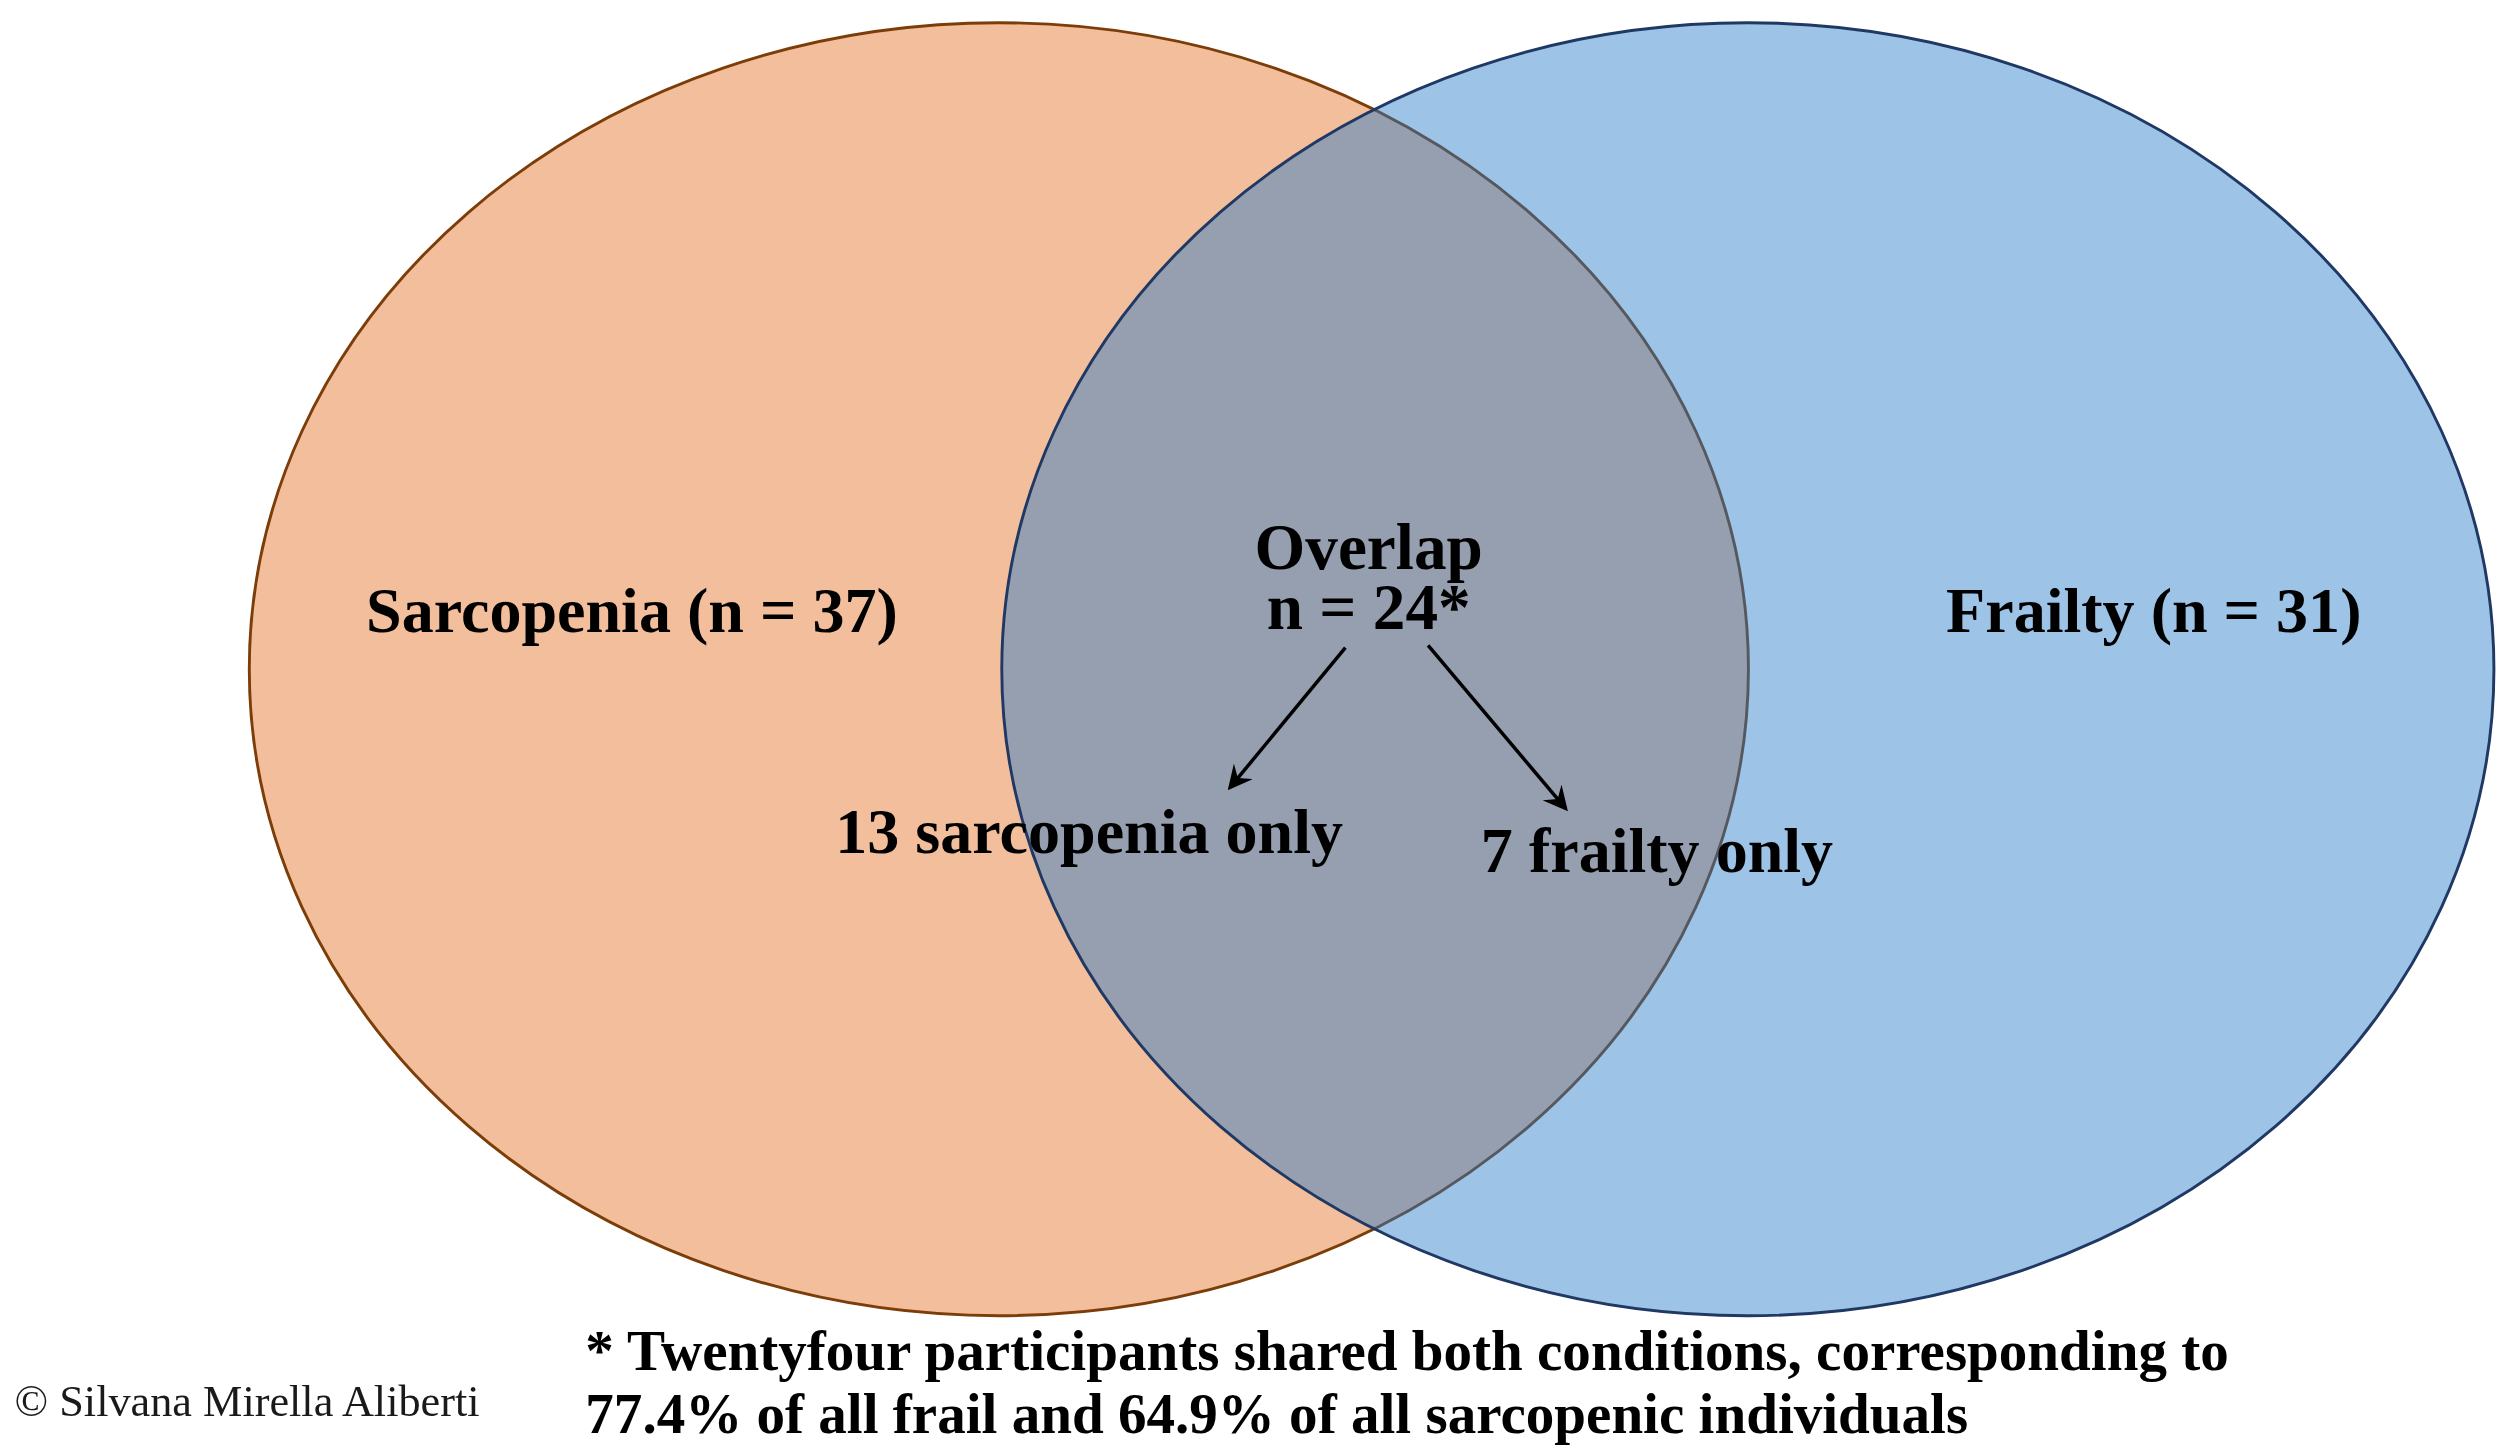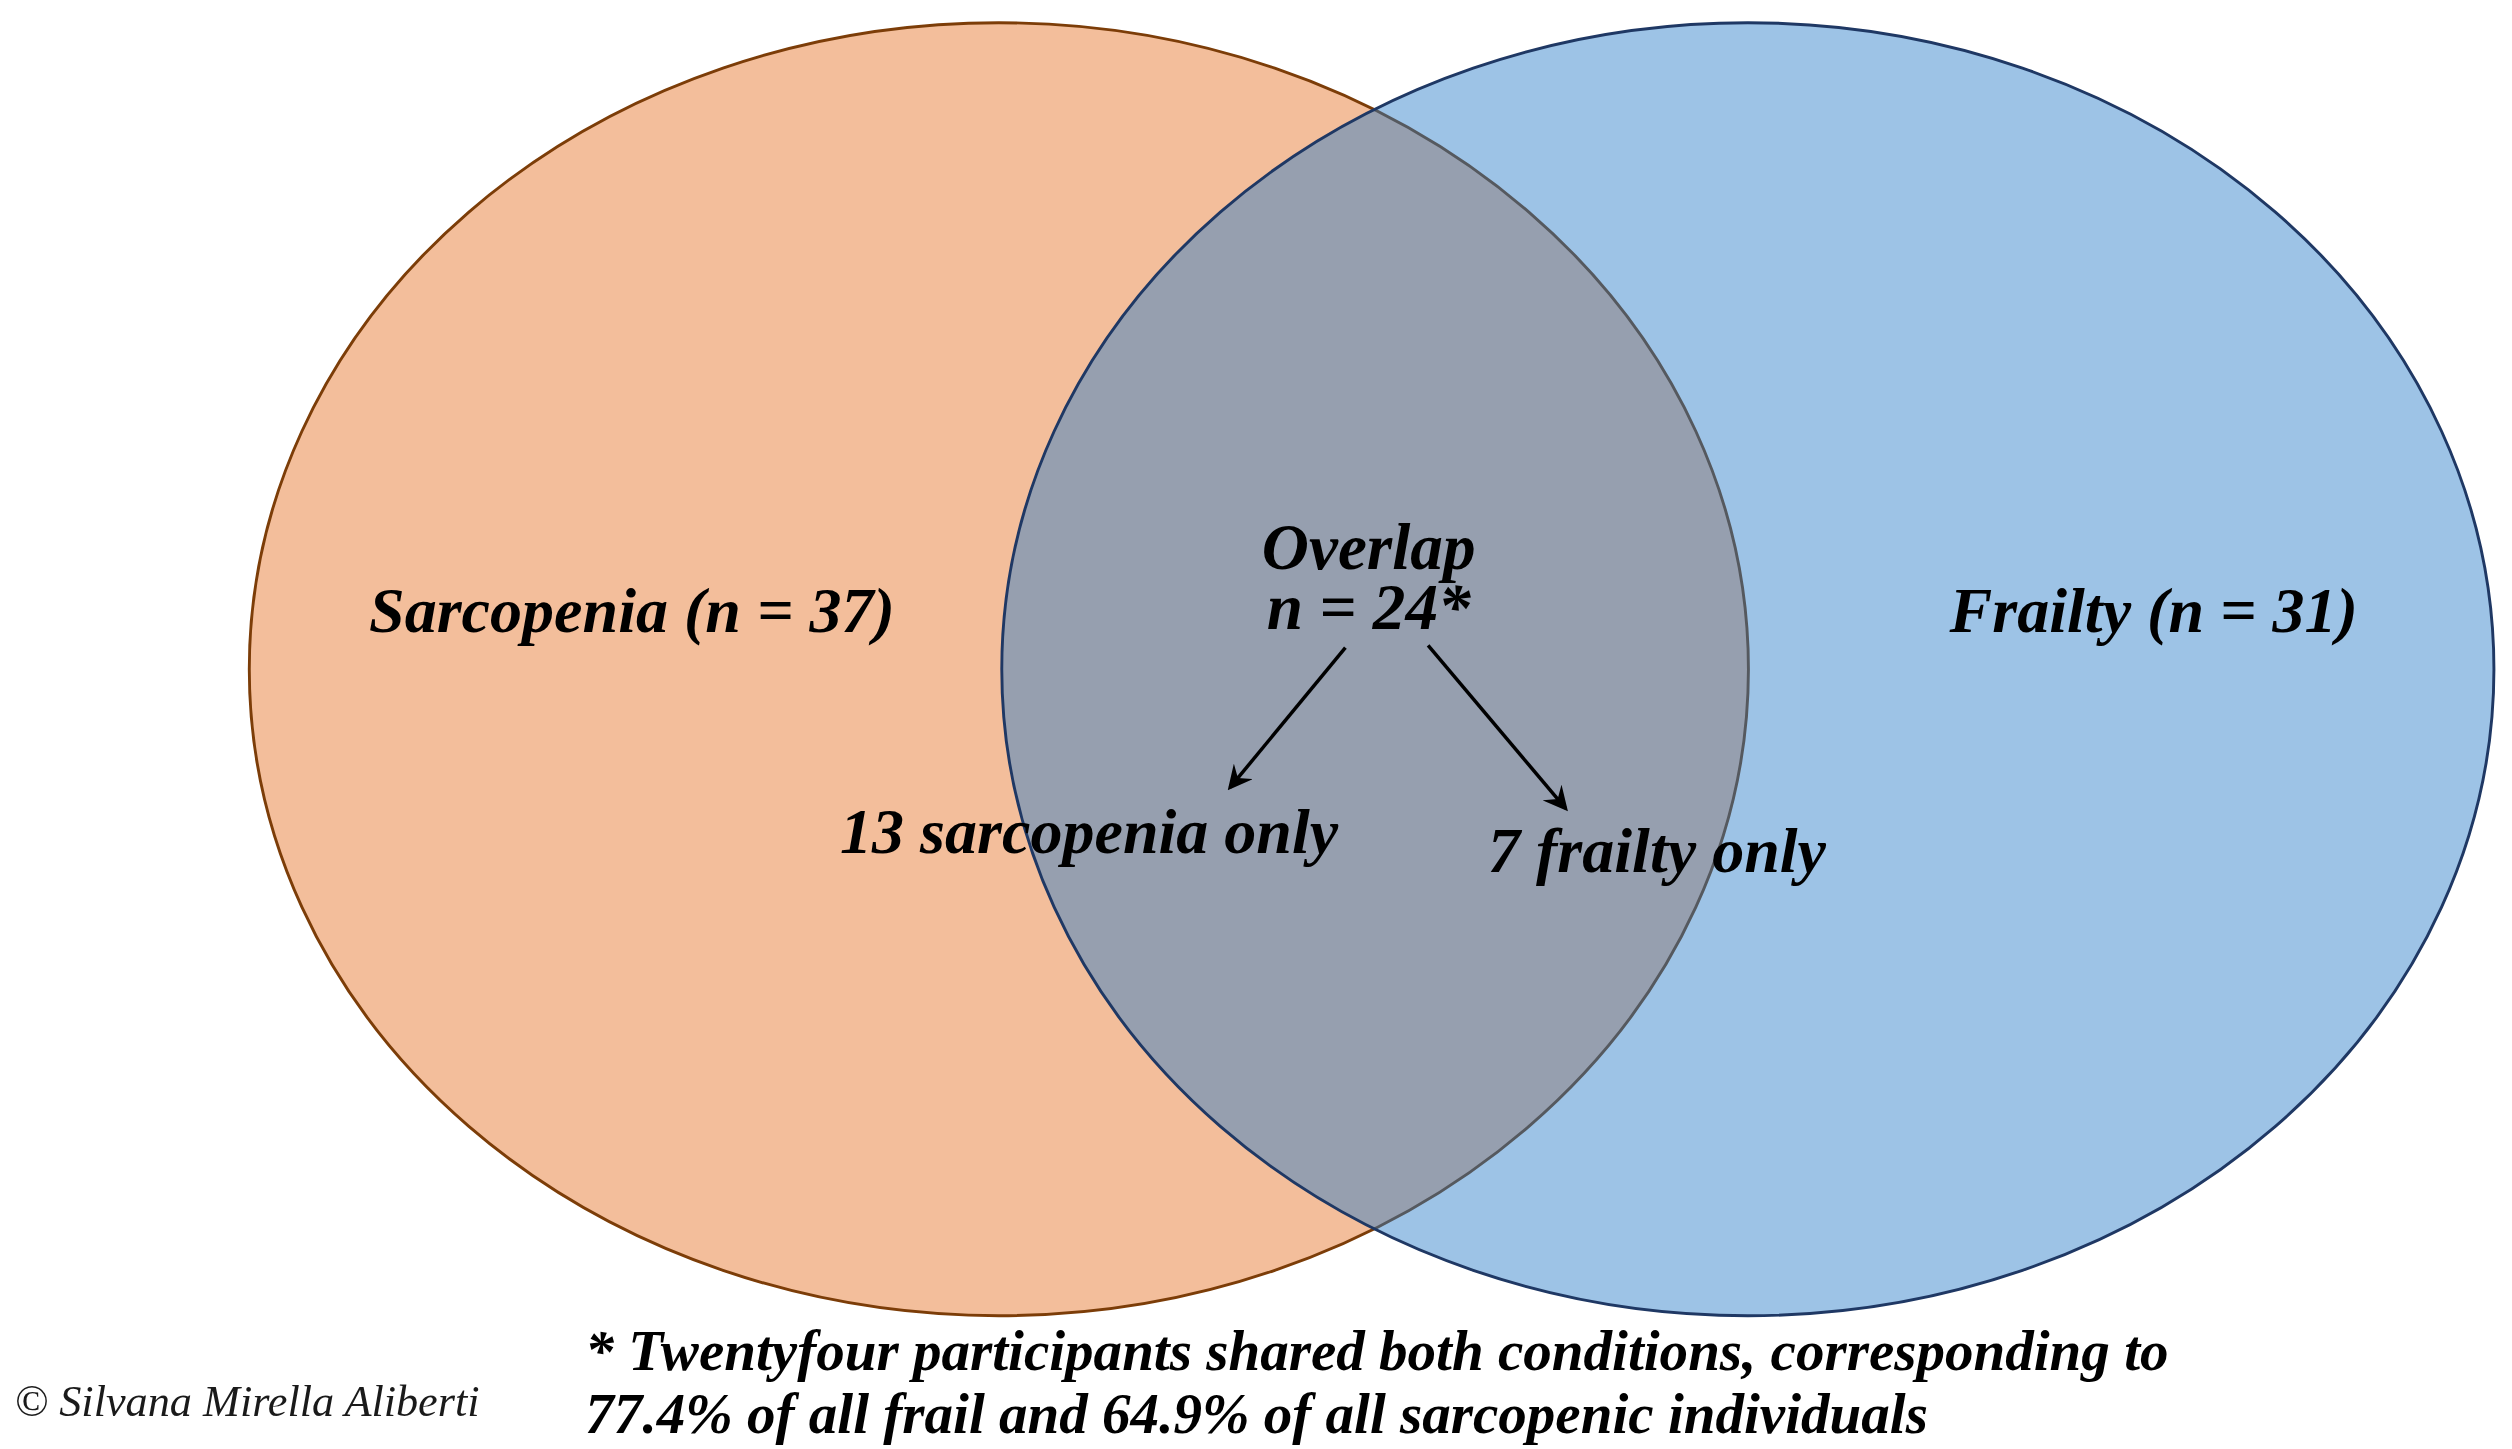--- a/index.html
+++ b/index.html
@@ -4,21 +4,20 @@
 <style>
   html, body {
     margin: 0;
     padding: 0;
     background: #ffffff;
   }
   .venn-wrap {
     width: 100%;
     max-width: 2512px;
     background: #ffffff;
-    font-style: italic;
   }
   svg {
     display: block;
     width: 100%;
     height: auto;
     font-family: "Liberation Serif", "DejaVu Serif", serif;
   }
   .set-label {
     font-size: 110px;
     font-weight: bold;

